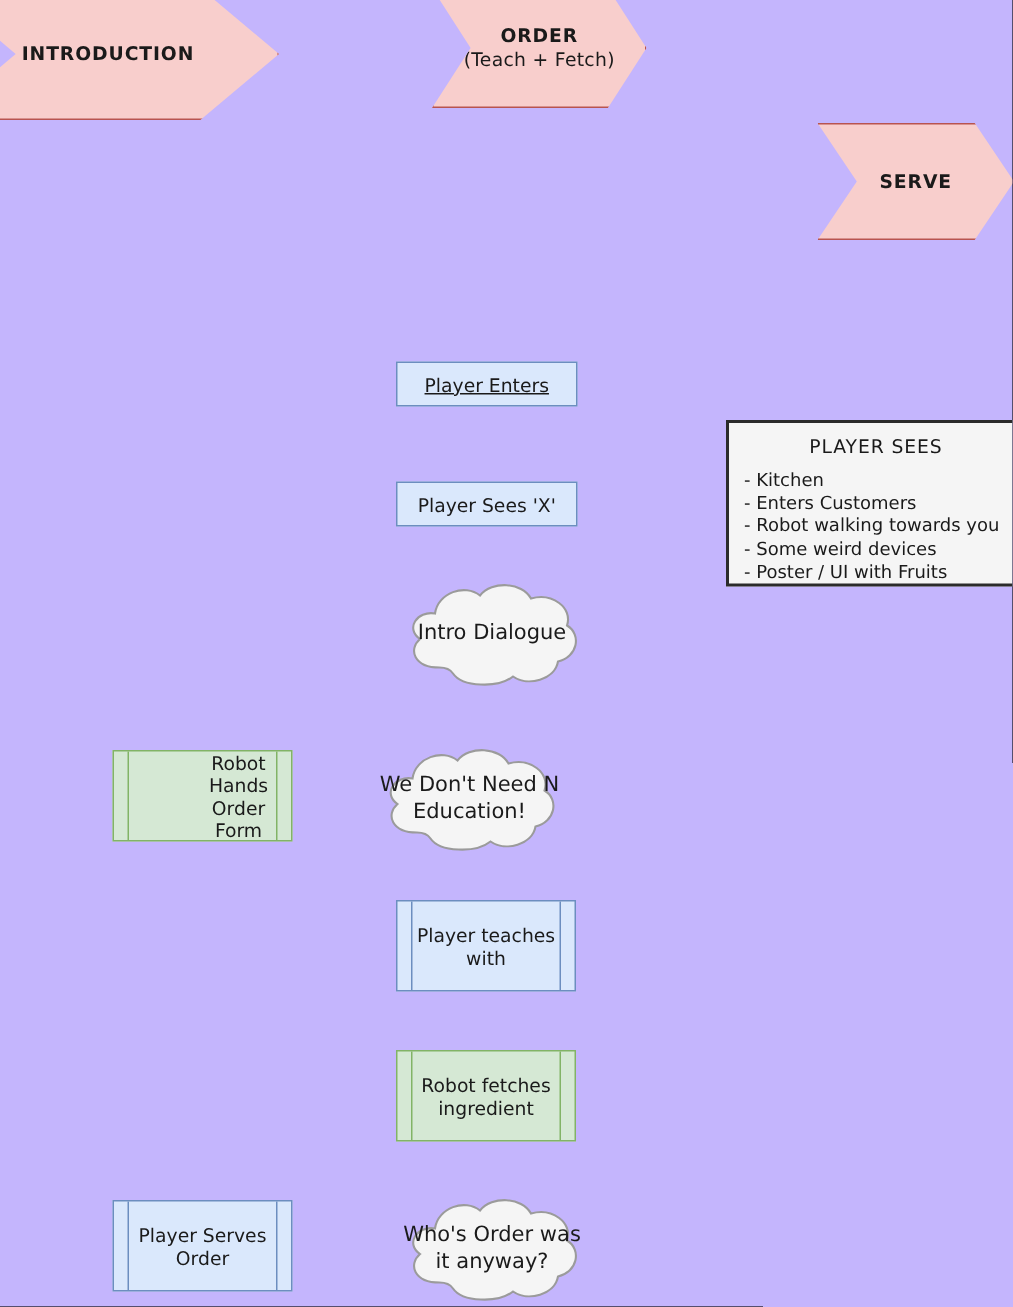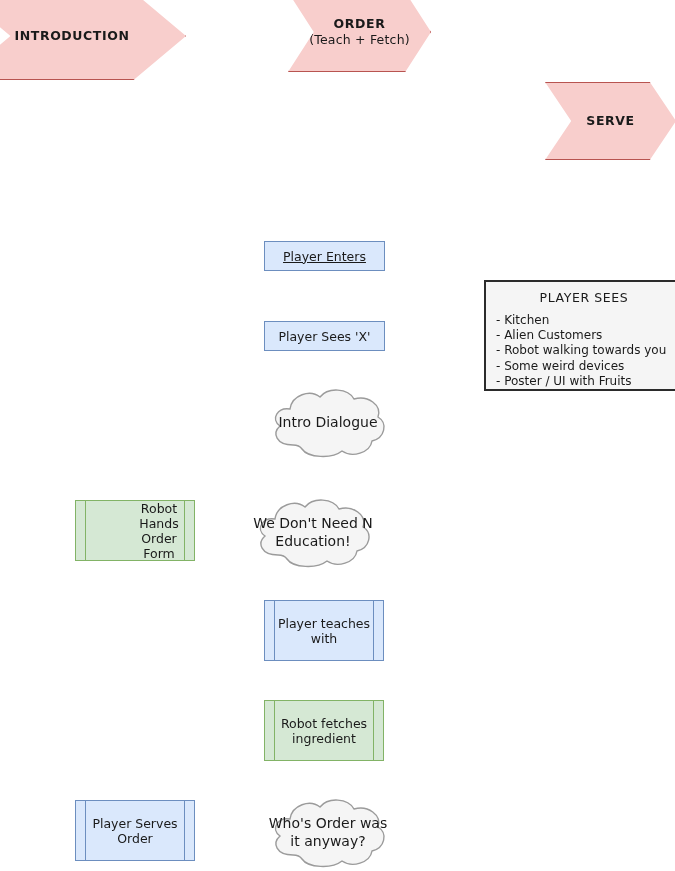--- a/index.html
+++ b/index.html
@@ -4,21 +4,21 @@
 <style>
   html, body {
     margin: 0;
     padding: 0;
     background: #000000;
   }
   #canvas {
     position: relative;
     width: 675px;
     height: 871px;
-    background: #ffffff;
+    background: #c4b5fd;
     overflow: hidden;
     font-family: "DejaVu Sans", sans-serif;
   }
 
   
   .chevron {
     position: absolute;
     background: #f8cecc;
     border: 1px solid #b85450;
     box-sizing: border-box;
@@ -258,20 +258,20 @@
         <span>Who's Order was</span><br>
         <span>it anyway?</span>
       </div>
     </div>
   </div>
 
   <div id="note-player-sees">
     <div class="note-title">PLAYER SEES</div>
     <ul class="note-list">
       <li>- Kitchen</li>
-      <li>- Alien Customers</li>
+      <li>- Enters Customers</li>
       <li>- Robot walking towards you</li>
       <li>- Some weird devices</li>
       <li>- Poster / UI with Fruits</li>
     </ul>
   </div>
 
 </div>
 
 </body></html>

